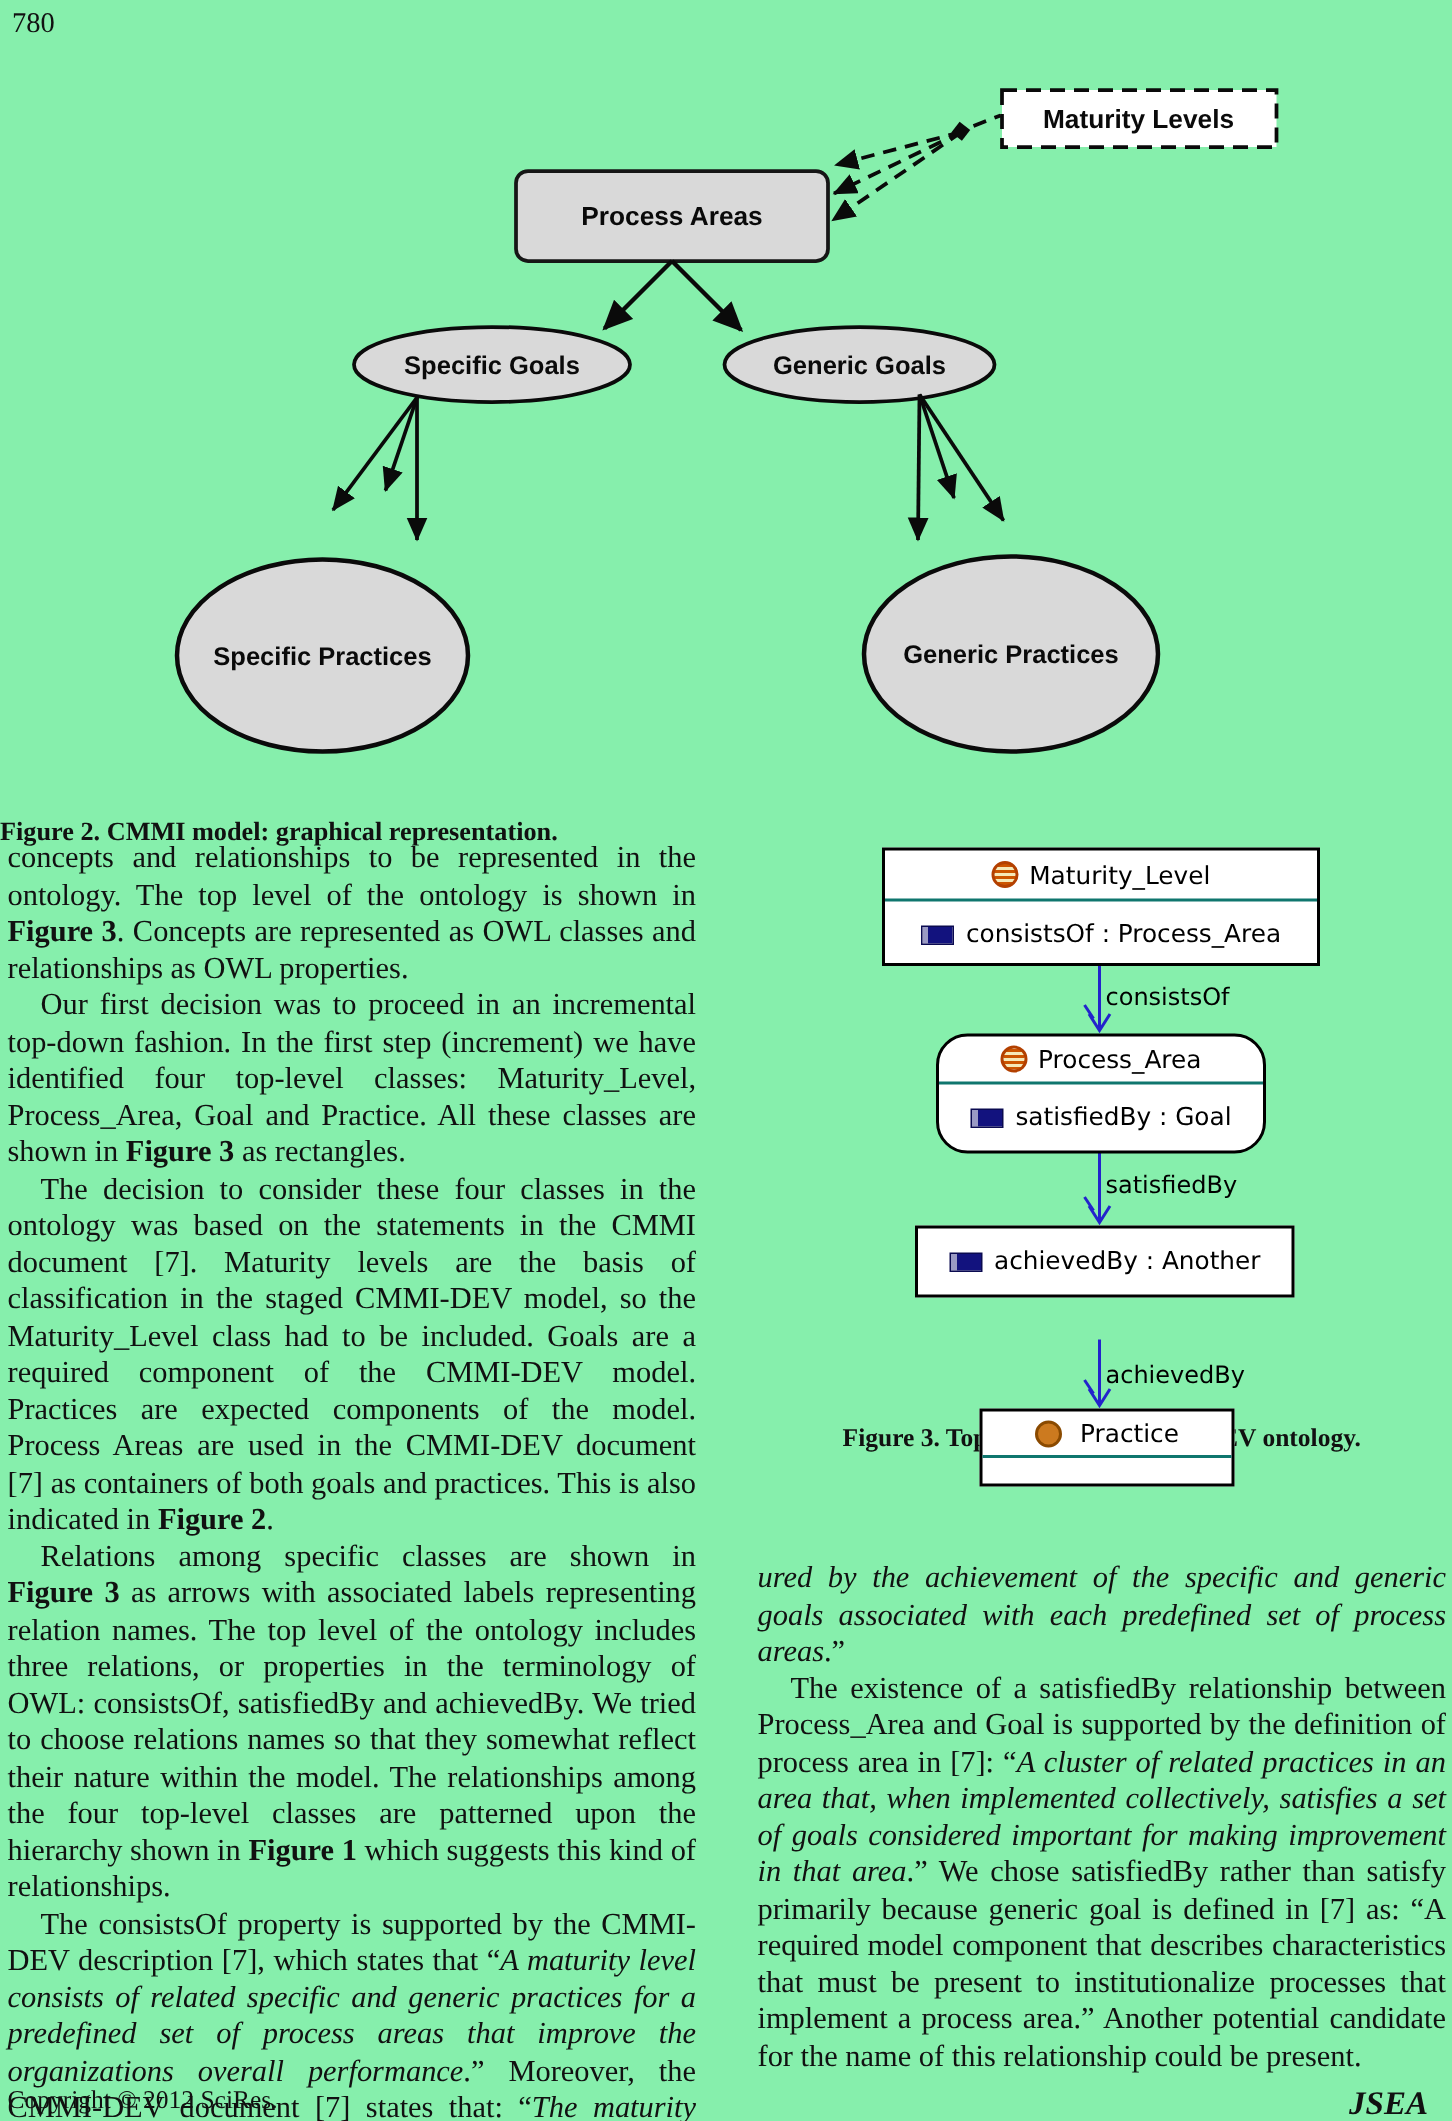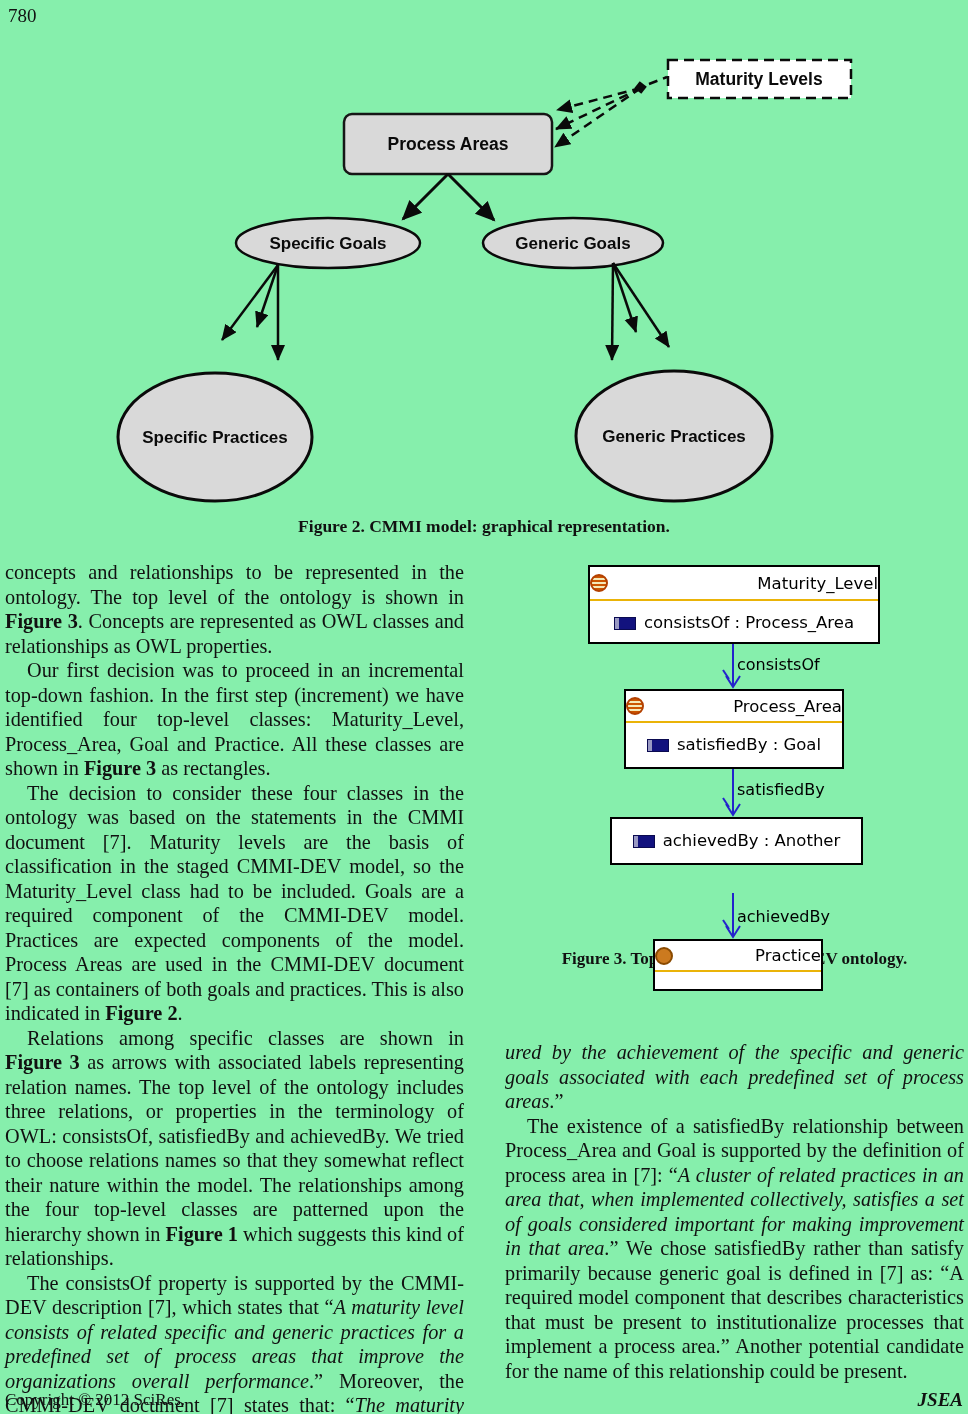--- a/index.html
+++ b/index.html
@@ -6,53 +6,53 @@
   .page{
     position:relative;width:968px;height:1414px;margin:0 auto;background:#86efac;
     font-family:"Liberation Serif", serif;color:#111;overflow:hidden;
   }
   
   .pageno{position:absolute;left:8px;top:5px;font-size:19px;}
   .running-title{position:absolute;left:0;right:0;top:5px;text-align:center;font-size:19px;}
   
   .fig2{position:absolute;left:55px;top:58px;width:860px;height:452px;}
   .fig2 text{font-family:"Liberation Sans", sans-serif;font-weight:bold;fill:#0a0a0a;}
-  .fig2-caption{position:absolute;left:0;right:0;top:516px;text-align:center;
+  .fig2-caption{position:absolute;left:0;right:0;top:544px;text-align:left;
     font-weight:bold;font-size:17.5px;}
   
   .col{position:absolute;width:459px;font-size:20.3px;line-height:24.5px;
     text-align:justify;}
   .col-left{left:5px;top:560px;}
   .col-right{left:505px;top:1040px;}
   .col p{margin:0;}
   .col p.indent{text-indent:22px;}
   .col .b{font-weight:bold;}
   .col .i{font-style:italic;}
   
   .fig3{position:absolute;left:585px;top:563px;width:300px;height:437px;
     font-family:"DejaVu Sans", sans-serif;font-size:16.5px;color:#000;}
   .fig3 svg{position:absolute;left:0;top:0;z-index:0;}
   .uml-box{position:absolute;background:#fff;border:2px solid #000;box-sizing:border-box;z-index:1;}
-  .uml-title{display:flex;align-items:center;justify-content:space-between;gap:7px;
-    border-bottom:2px solid #eab308;}
+  .uml-title{display:flex;align-items:center;justify-content:center;gap:7px;
+    border-bottom:2px solid #0f766e;}
   .uml-prop{display:flex;align-items:flex-start;justify-content:center;gap:8px;padding-top:12px;box-sizing:border-box;}
   .class-icon{width:18px;height:18px;border-radius:50%;border:2px solid #b34000;
     box-sizing:border-box;flex:0 0 auto;margin-top:0px;
     background:repeating-linear-gradient(0deg,#cc5500 0px,#cc5500 2px,#f5e9b8 2px,#f5e9b8 4px);}
   .instance-icon{width:18px;height:18px;border-radius:50%;border:2px solid #8a4a00;
     box-sizing:border-box;flex:0 0 auto;background:#cc7a1f;}
   .prop-icon{width:22px;height:13px;margin-top:4px;flex:0 0 auto;
     border:1px solid #0a0a50;box-sizing:border-box;
     background:linear-gradient(90deg,#9a9ac4 0px,#9a9ac4 4px,#12127e 4px);}
   .rel-label{position:absolute;left:152px;font-size:16px;color:#000;}
   .fig3-caption{position:absolute;left:505px;width:459px;top:949px;text-align:center;
     font-weight:bold;font-size:17px;}
   
   .footer-copyright{position:absolute;left:5px;top:1390px;font-size:17px;}
-  .footer-journal{position:absolute;right:5px;top:1389px;font-size:19px;
+  .footer-journal{position:absolute;right:16px;top:1389px;font-size:22px;
     font-weight:bold;font-style:italic;}
 </style>
 </head>
 <body>
 
 <div class="page">
 
   <div class="pageno">780</div>
 
   <svg class="fig2" viewBox="0 0 860 452" width="860" height="452">
@@ -153,21 +153,21 @@
         <span>Maturity_Level</span>
       </div>
       <div class="uml-prop" style="height:41px;">
         <span class="prop-icon"></span>
         <span>consistsOf : Process_Area</span>
       </div>
     </div>
 
     <div class="rel-label" style="top:92px;">consistsOf</div>
 
-    <div class="uml-box" style="left:39px;top:126px;width:220px;">
+    <div class="uml-box" style="left:39px;top:126px;width:220px;border-radius:21px;">
       <div class="uml-title" style="height:30px;">
         <span class="class-icon"></span>
         <span>Process_Area</span>
       </div>
       <div class="uml-prop" style="height:44px;">
         <span class="prop-icon"></span>
         <span>satisfiedBy : Goal</span>
       </div>
     </div>
 

